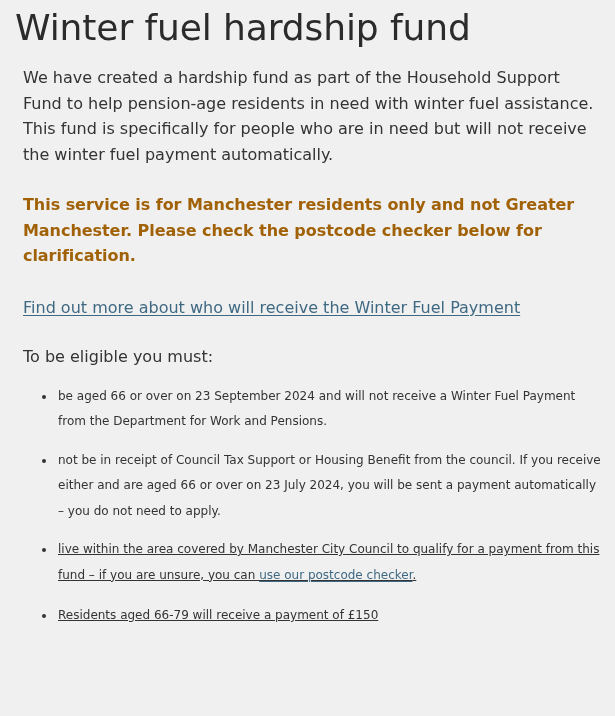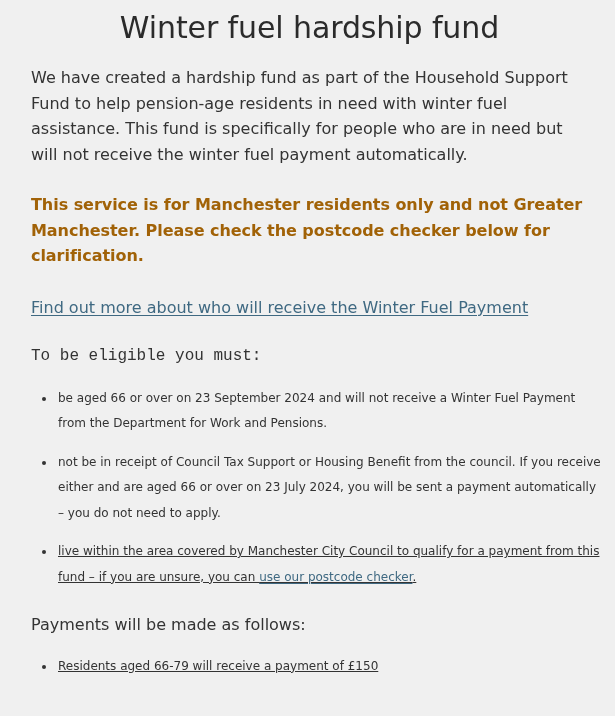--- a/index.html
+++ b/index.html
@@ -16,33 +16,32 @@
     overflow: hidden;
   }
   .page {
     box-sizing: border-box;
     width: 615px;
     height: 716px;
     padding: 0 11px 0 15px;
     background: #f0f0f0;
   }
   .page-title {
-    font-size: 30px;
+    font-size: 36px;
     line-height: 36px;
     font-weight: 400;
     color: #2b2b2b;
     margin: 0;
     padding-top: 10px;
     letter-spacing: -0.1px;
-    text-align: center;
   }
   p {
     font-size: 16px;
     line-height: 25.5px;
-    margin: 16px;
+    margin: 8px;
     color: #333333;
   }
   .intro {
     margin-top: 19px;
   }
   .notice {
     margin-top: 25px;
     font-weight: bold;
     color: #a16207;
     letter-spacing: -0.05px;
@@ -50,21 +49,20 @@
   .link-block {
     margin-top: 26px;
   }
   a.inline-link {
     color: #3f6982;
     text-decoration: underline;
     text-underline-offset: 2px;
   }
   .lead-in {
     margin-top: 24px;
-    font-family: Liberation Mono, monospace;
   }
   ul.bullets {
     list-style: none;
     margin: 14px 0 0 0;
     padding: 0;
   }
   ul.bullets li {
     position: relative;
     font-size: 12px;
     line-height: 25.5px;
@@ -118,21 +116,20 @@
       <span>be aged 66 or over on 23 September 2024 and will not receive a Winter Fuel Payment from the Department for Work and Pensions.</span>
     </li>
     <li>
       <span>not be in receipt of Council Tax Support or Housing Benefit from the council. If you receive either and are aged 66 or over on 23 July 2024, you will be sent a payment automatically – you do not need to apply.</span>
     </li>
     <li>
       <span>live within the area covered by Manchester City Council to qualify for a payment from this fund – if you are unsure, you can </span><a href="#" class="inline-link">use our postcode checker</a><span>.</span>
     </li>
   </ul>
 
-  <p class="follows">Payments will be made as follows:</p>
 
   <ul class="bullets payments">
     <li>
       <span>Residents aged 66-79 will receive a payment of £150</span>
     </li>
 
   </ul>
 
 </div>
 

